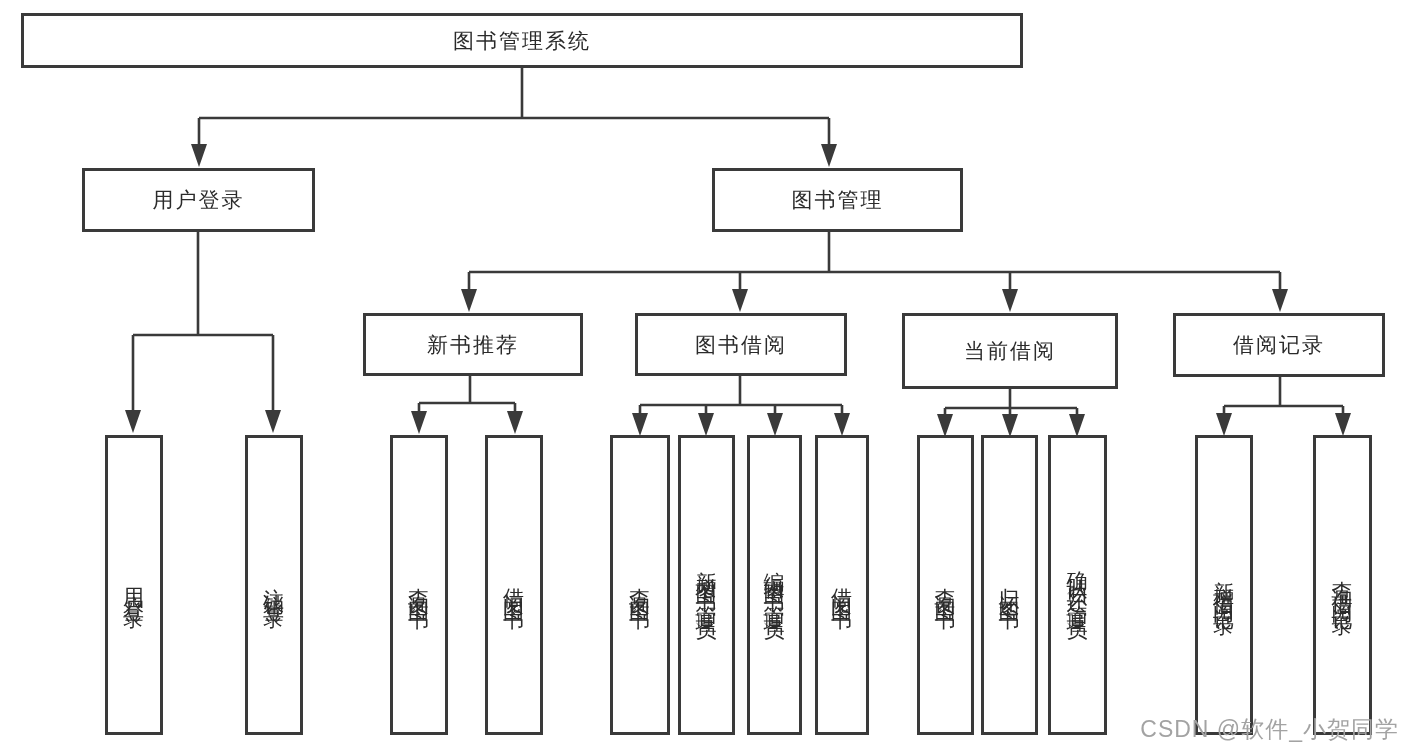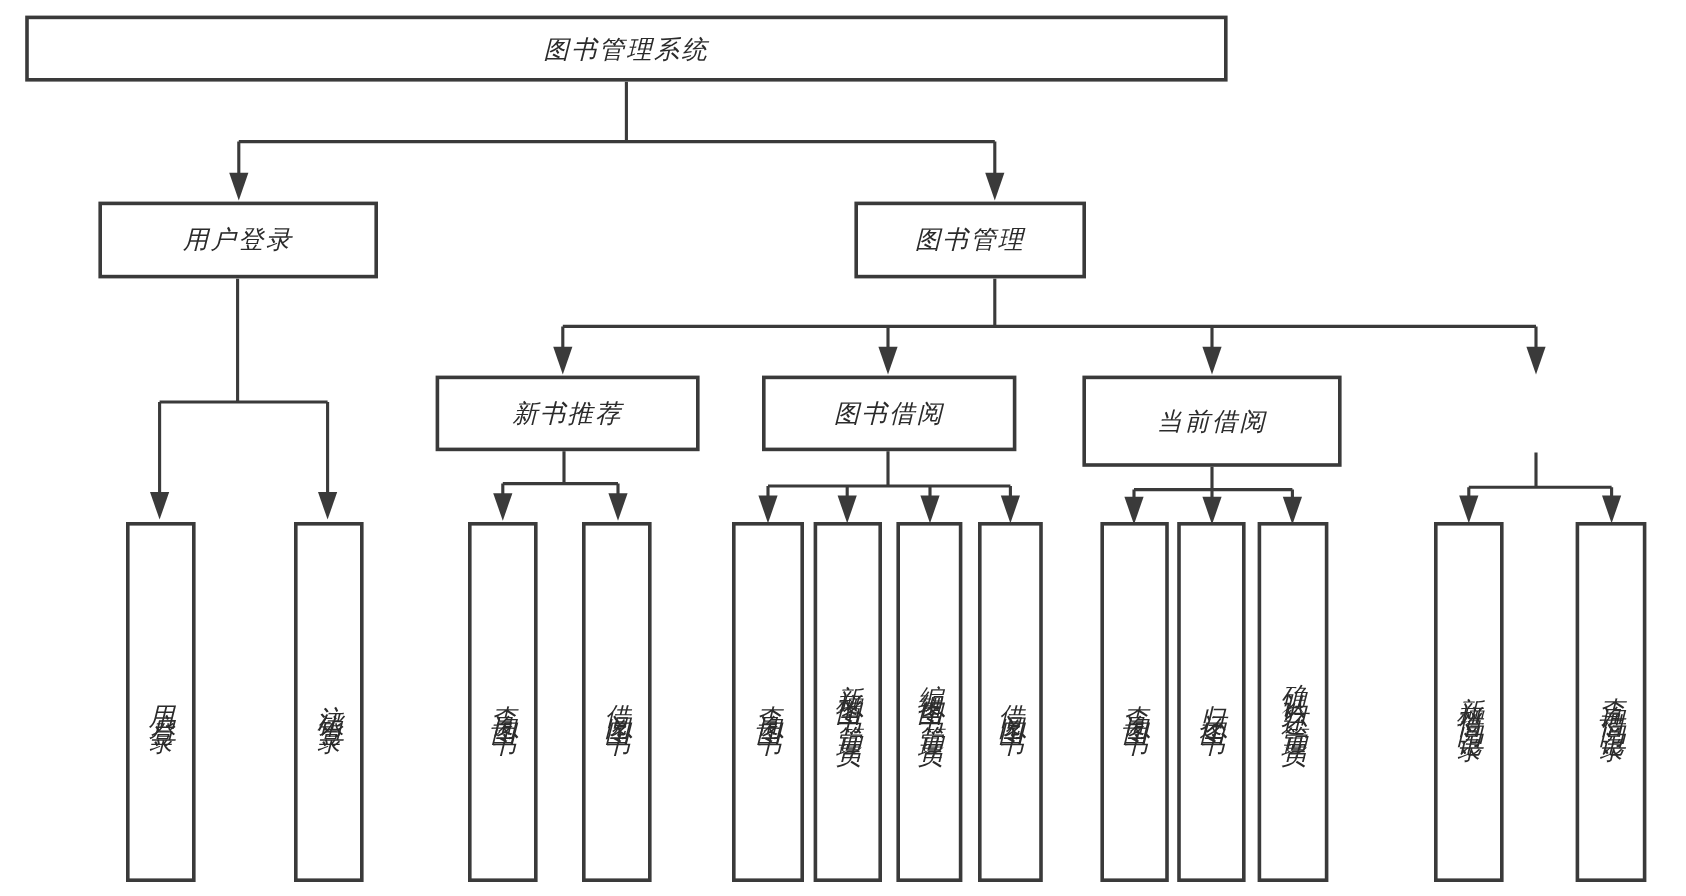--- a/index.html
+++ b/index.html
@@ -28,21 +28,20 @@
     box-sizing: border-box;
     border: 3px solid #3a3a3a;
     background: #ffffff;
     display: flex;
     align-items: center;
     justify-content: center;
     color: #2b2b2b;
     font-size: 21px;
     letter-spacing: 2px;
     z-index: 2;
-    font-style: italic;
   }
   .hbox { text-align: center; }
   .vbox {
     width: 58px;
     top: 435px;
     height: 300px;
   }
   .vbox .vtext {
     writing-mode: vertical-rl;
     text-orientation: mixed;
@@ -107,32 +106,35 @@
     </g>
   </svg>
 
   <div class="node hbox" style="left:21px; top:13px; width:1002px; height:55px;">
     <span>图书管理系统</span>
   </div>
 
   <div class="node hbox" style="left:82px; top:168px; width:233px; height:64px;">
     <span>用户登录</span>
   </div>
-  <div class="node hbox" style="left:712px; top:168px; width:193px; height:64px;">
+  <div class="node hbox" style="left:712px; top:168px; width:251px; height:64px;">
     <span>图书管理</span>
   </div>
 
   <div class="node hbox" style="left:635px; top:313px; width:212px; height:63px;">
     <span>图书借阅</span>
   </div>
   <div class="node hbox" style="left:363px; top:313px; width:220px; height:63px;">
     <span>新书推荐</span>
   </div>
   <div class="node hbox" style="left:902px; top:313px; width:216px; height:76px;">
     <span>当前借阅</span>
+  </div>
+  <div class="node hbox" style="left:1173px; top:313px; width:212px; height:64px;">
+    <span>借阅记录</span>
   </div>
 
   <div class="node vbox" style="left:105px;">
     <span class="vtext">用户登录</span>
   </div>
   <div class="node vbox" style="left:245px;">
     <span class="vtext">注销登录</span>
   </div>
 
   <div class="node vbox" style="left:390px;">
@@ -165,14 +167,15 @@
     <span class="vtext">确认归还（管理员）</span>
   </div>
 
   <div class="node vbox" style="left:1195px;">
     <span class="vtext">新增借阅记录</span>
   </div>
   <div class="node vbox" style="left:1313px; width:59px;">
     <span class="vtext">查询借阅记录</span>
   </div>
 
+  <div class="watermark">CSDN @软件_小贺同学</div>
 
 </div>
 
 </body></html>

